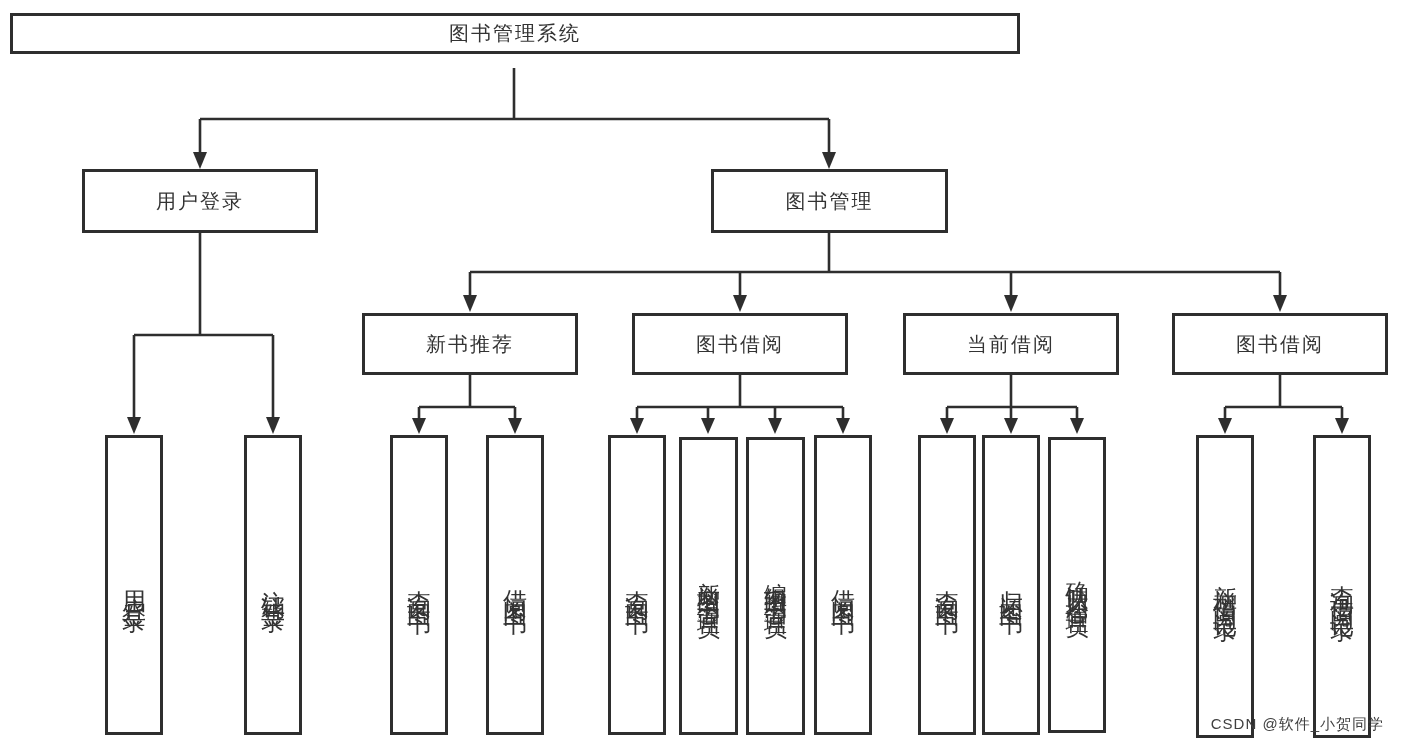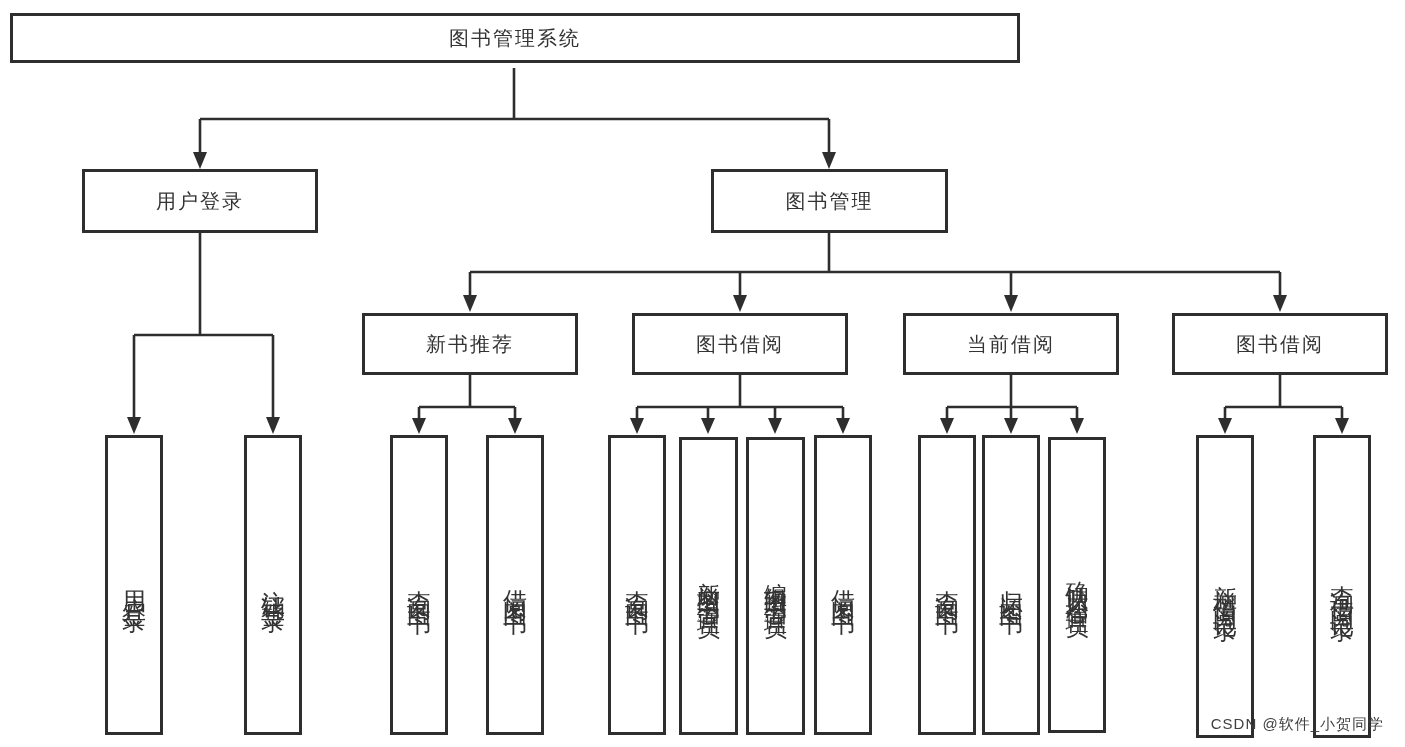--- a/index.html
+++ b/index.html
@@ -131,21 +131,21 @@
       <polygon points="768,418 782,418 775,434"></polygon>
       <polygon points="836,418 850,418 843,434"></polygon>
       <polygon points="940,418 954,418 947,434"></polygon>
       <polygon points="1004,418 1018,418 1011,434"></polygon>
       <polygon points="1070,418 1084,418 1077,434"></polygon>
       <polygon points="1218,418 1232,418 1225,434"></polygon>
       <polygon points="1335,418 1349,418 1342,434"></polygon>
     </g>
   </svg>
 
-  <div class="node h-node root-node" style="left:10px; top:13px; width:1010px; height:50px">
+  <div class="node h-node root-node" style="left:10px; top:13px; width:1010px; height:41px">
     <span>图书管理系统</span>
   </div>
 
   <div class="node h-node" style="left:82px; top:169px; width:236px; height:64px">
     <span>用户登录</span>
   </div>
   <div class="node h-node" style="left:362px; top:313px; width:216px; height:62px">
     <span>新书推荐</span>
   </div>
 

